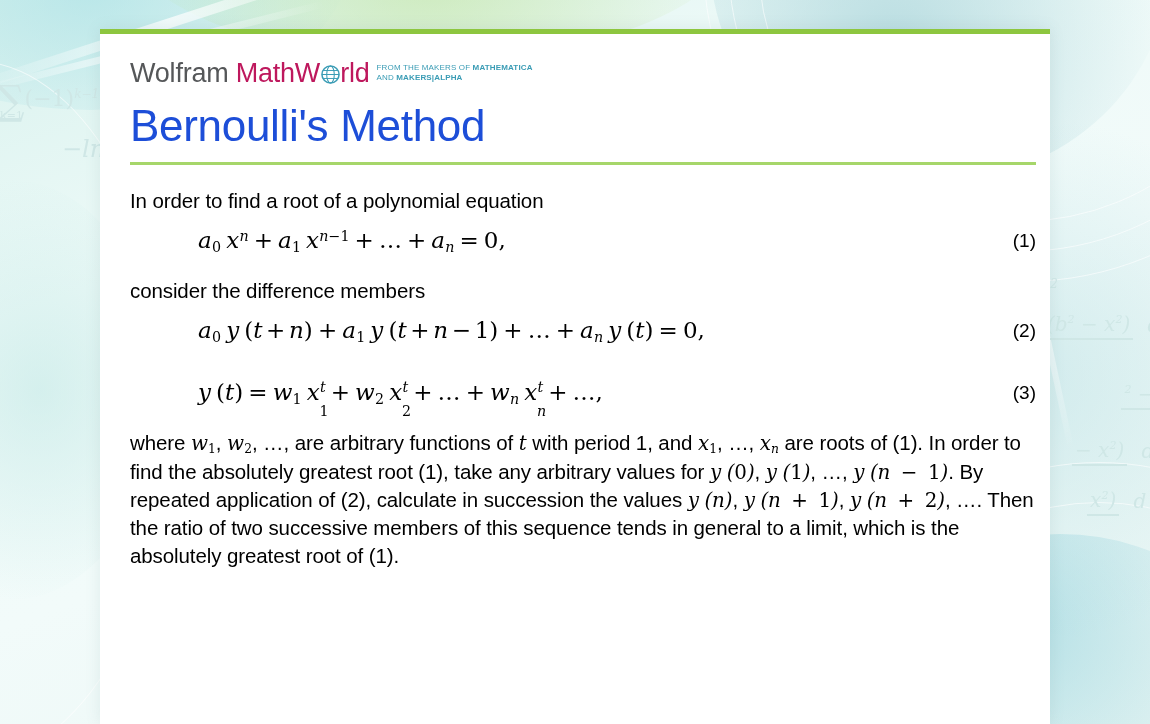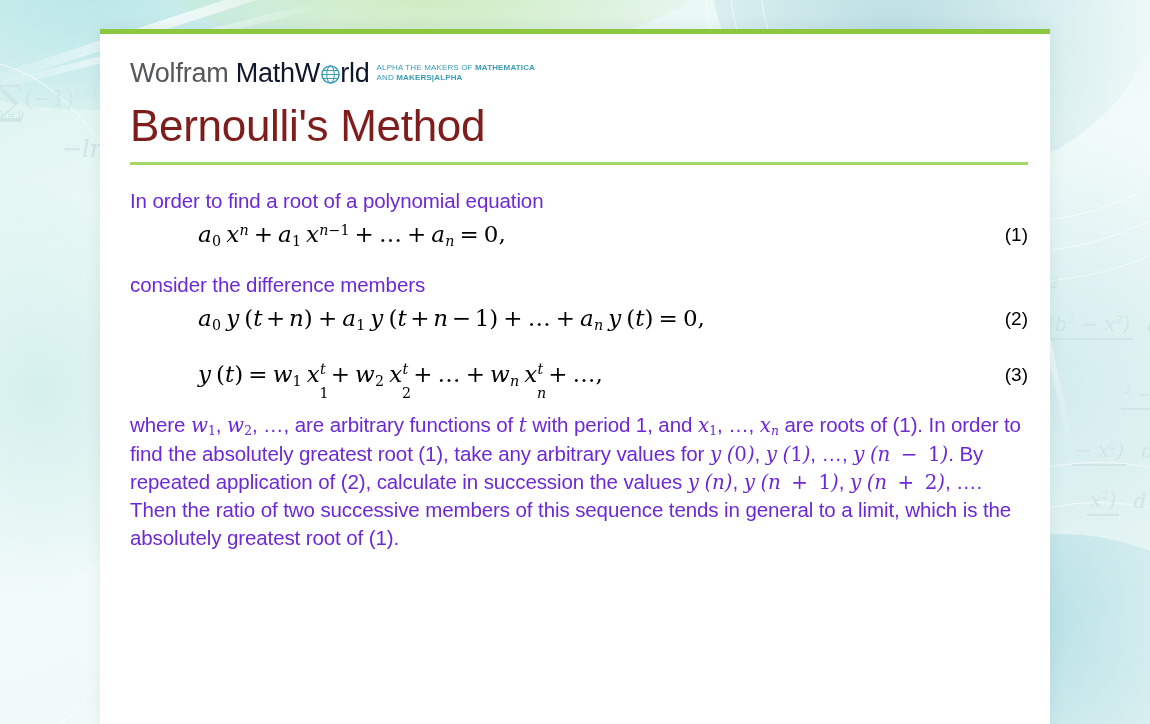--- a/index.html
+++ b/index.html
@@ -118,21 +118,21 @@
     top: 29px;
     width: 950px;
     bottom: 0;
     background: #ffffff;
     border-top: 5px solid #8dc63f;
     box-shadow: 0 0 14px rgba(90,130,130,.13);
     box-sizing: border-box;
     overflow: hidden;
   }
   #card-inner {
-    padding: 26px 22px 0 30px;
+    padding: 26px 14px 0 30px;
   }
 
   
   #logo-row {
     display: flex;
     align-items: flex-start;
     gap: 7px;
   }
   #logo-wordmark {
     font-size: 27px;
@@ -140,21 +140,21 @@
     letter-spacing: -.2px;
     white-space: nowrap;
     display: flex;
     align-items: baseline;
   }
   #logo-wolfram {
     color: #555759;
     font-weight: 400;
   }
   #logo-mathworld {
-    color: #0f172a;
+    color: #be185d;
     font-weight: 400;
     display: flex;
     align-items: baseline;
   }
   #globe-icon {
     display: inline-block;
     width: 19px; height: 19px;
     position: relative;
     top: 2px;
     margin: 0 .5px;
@@ -166,21 +166,21 @@
   }
   .tag-line {
     font-size: 8px;
     letter-spacing: .15px;
     color: #3a9cb5;
   }
   .tag-line .b { font-weight: bold; }
 
   
   #page-title {
-    color: #7f1d1d;
+    color: #1d4ed8;
     font-size: 44px;
     font-weight: 400;
     letter-spacing: -.3px;
     margin: 14px 0 0 0;
     line-height: 1.12;
   }
   #title-rule {
     height: 3px;
     background: #a6d66a;
     margin-top: 12px;
@@ -188,28 +188,28 @@
 
   
   #body-content {
     padding-top: 22px;
     color: #1a1a1a;
   }
   .para {
     font-size: 20.5px;
     line-height: 1.36;
     letter-spacing: -.1px;
-    color: #6d28d9;
+    color: #000000;
   }
   .para.tight { margin: 0; }
 
   .eq-row {
     display: flex;
     align-items: center;
-    margin: 6px 0 0 0;
+    margin: 12px 0 0 0;
   }
   .eq-body {
     flex: 1;
     padding-left: 68px;
     font-family: "DejaVu Serif", serif;
     font-size: 23px;
     color: #000;
     white-space: nowrap;
   }
   .eq-num {
@@ -307,21 +307,21 @@
               <ellipse cx="10" cy="10" rx="4" ry="9" fill="none" stroke="#3a9cb5" stroke-width="1.1"></ellipse>
               <line x1="1" y1="10" x2="19" y2="10" stroke="#3a9cb5" stroke-width="1.1"></line>
               <path d="M2.3 5.8 H17.7" stroke="#3a9cb5" stroke-width="1" fill="none"></path>
               <path d="M2.3 14.2 H17.7" stroke="#3a9cb5" stroke-width="1" fill="none"></path>
             </svg>
           </span>
           <span>rld</span>
         </span>
       </div>
       <div id="tagline">
-        <div class="tag-line"><span>ALPHA THE MAKERS OF </span><span class="b">MATHEMATICA</span></div>
+        <div class="tag-line"><span>FROM THE MAKERS OF </span><span class="b">MATHEMATICA</span></div>
         <div class="tag-line"><span>AND </span><span class="b">MAKERS|ALPHA</span></div>
       </div>
     </div>
 
     <h1 id="page-title">Bernoulli's Method</h1>
     <div id="title-rule"></div>
 
     <div id="body-content">
 
       <p class="para tight">In order to find a root of a polynomial equation</p>

